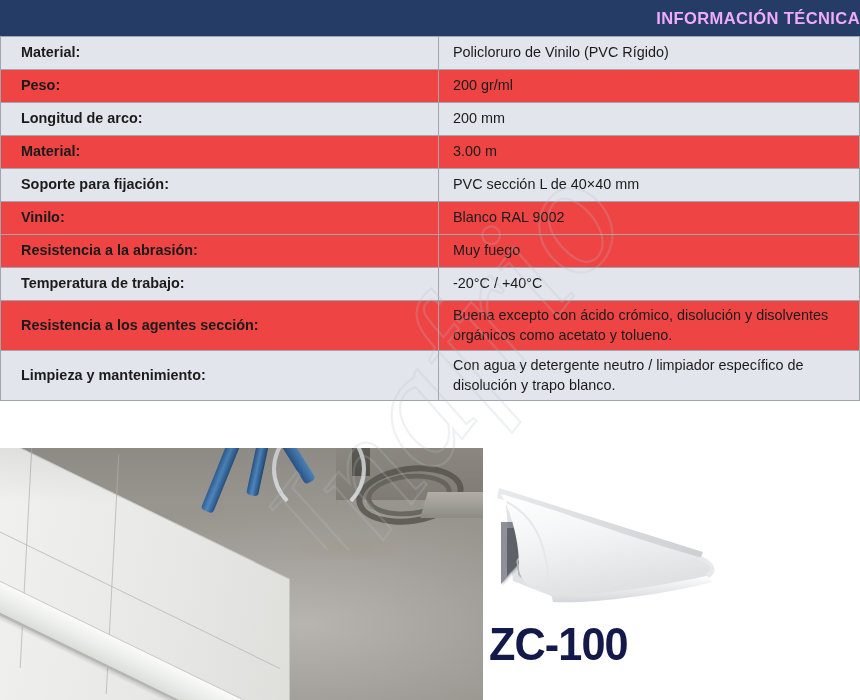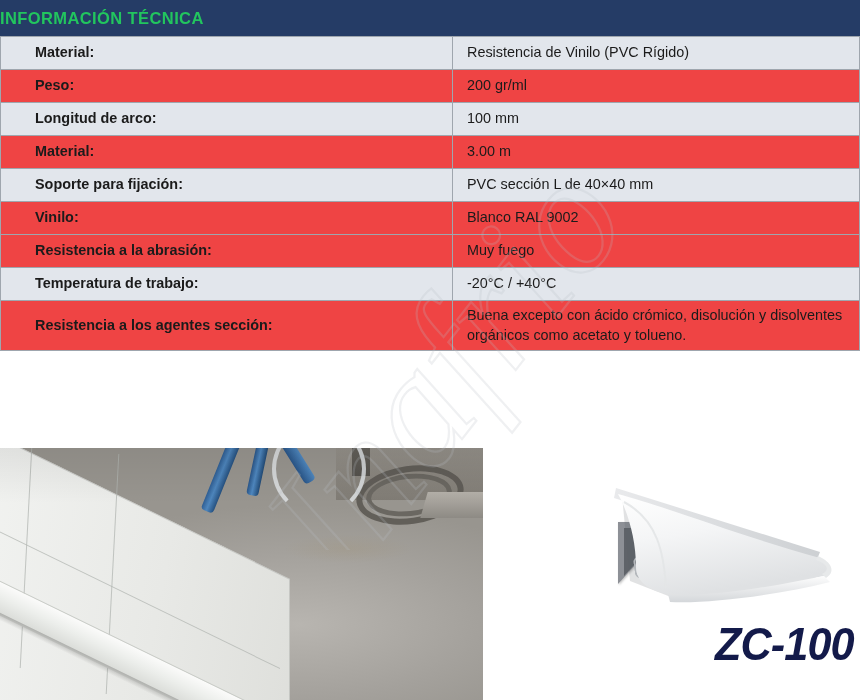--- a/index.html
+++ b/index.html
@@ -12,41 +12,41 @@
     height: 700px;
     font-family: "Liberation Sans", sans-serif;
     overflow: hidden;
     position: relative;
   }
 
   
   .doc-header {
     height: 36px;
     background: #253c66;
-    color: #22c55e;
+    color: #f0abfc;
     display: flex;
     align-items: center;
-    justify-content: flex-start;
+    justify-content: flex-end;
     font-size: 16.5px;
     font-weight: bold;
     letter-spacing: 0.4px;
   }
 
   
   .spec-table {
     width: 100%;
     border-collapse: collapse;
     table-layout: fixed;
     position: relative;
     z-index: 2;
   }
   .spec-table tr { }
   .spec-table td {
     border: 1px solid #9fa6ae;
-    padding: 0 0 0 34px;
+    padding: 0 0 0 20px;
     font-size: 14.4px;
     color: #1b1b1b;
     vertical-align: middle;
     height: 32px;
     line-height: 1.32;
     background-clip: padding-box;
   }
   .spec-table td.label {
     width: 417px;
     font-weight: bold;
@@ -196,22 +196,21 @@
     background: linear-gradient(180deg, rgba(0,0,0,.07) 0%, rgba(0,0,0,0) 22%);
   }
 
   
   .product-panel {
     position: relative;
     flex: 1;
     background: #ffffff;
     display: flex;
     flex-direction: column;
-    align-items: flex-end;
-    font-style: italic;
+    align-items: flex-start;
   }
   .product-figure {
     position: relative;
     width: 260px;
     height: 140px;
     margin-top: 22px;
   }
   .prod-bracket {
     position: absolute;
     left: 18px; top: 52px;
@@ -269,29 +268,29 @@
 <body>
 
 <div class="doc-header">
   <span>INFORMACIÓN TÉCNICA</span>
 </div>
 
 <table class="spec-table">
   <tbody>
     <tr class="odd">
       <td class="label">Material:</td>
-      <td class="value">Resistencia de Vinilo (PVC Rígido)</td>
+      <td class="value">Policloruro de Vinilo (PVC Rígido)</td>
     </tr>
     <tr class="even">
       <td class="label">Peso:</td>
       <td class="value">200 gr/ml</td>
     </tr>
     <tr class="odd">
       <td class="label">Longitud de arco:</td>
-      <td class="value">100 mm</td>
+      <td class="value">200 mm</td>
     </tr>
     <tr class="even">
       <td class="label">Material:</td>
       <td class="value">3.00 m</td>
     </tr>
     <tr class="odd">
       <td class="label">Soporte para fijación:</td>
       <td class="value">PVC sección L de 40×40 mm</td>
     </tr>
     <tr class="even">
@@ -302,20 +301,24 @@
       <td class="label">Resistencia a la abrasión:</td>
       <td class="value">Muy fuego</td>
     </tr>
     <tr class="odd">
       <td class="label">Temperatura de trabajo:</td>
       <td class="value">-20°C / +40°C</td>
     </tr>
     <tr class="even tall">
       <td class="label">Resistencia a los agentes sección:</td>
       <td class="value">Buena excepto con ácido crómico, disolución y disolventes orgánicos como acetato y tolueno.</td>
+    </tr>
+    <tr class="odd tall">
+      <td class="label">Limpieza y mantenimiento:</td>
+      <td class="value">Con agua y detergente neutro / limpiador específico de disolución y trapo blanco.</td>
     </tr>
   </tbody>
 </table>
 
 <div class="media-strip">
 
   <div class="install-photo">
     <div class="ph-floor"></div>
     <div class="ph-machine"></div>
     <div class="ph-machine2"></div>

